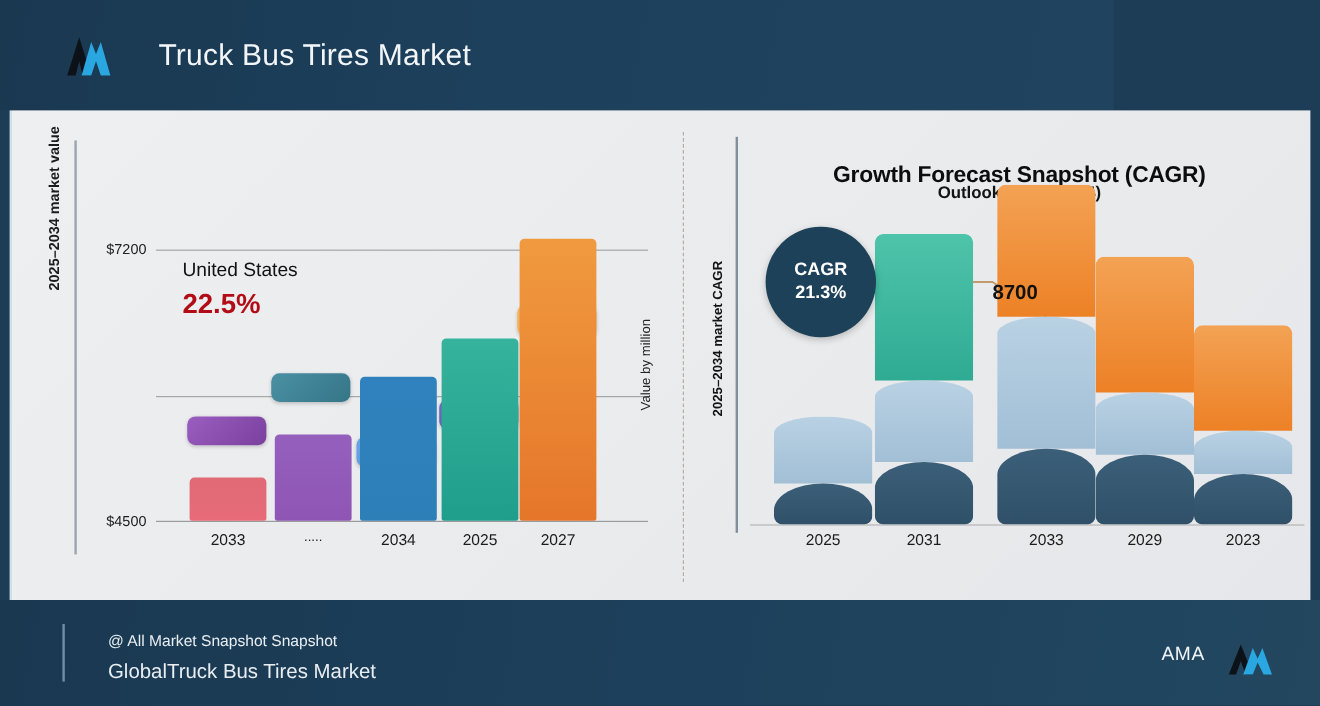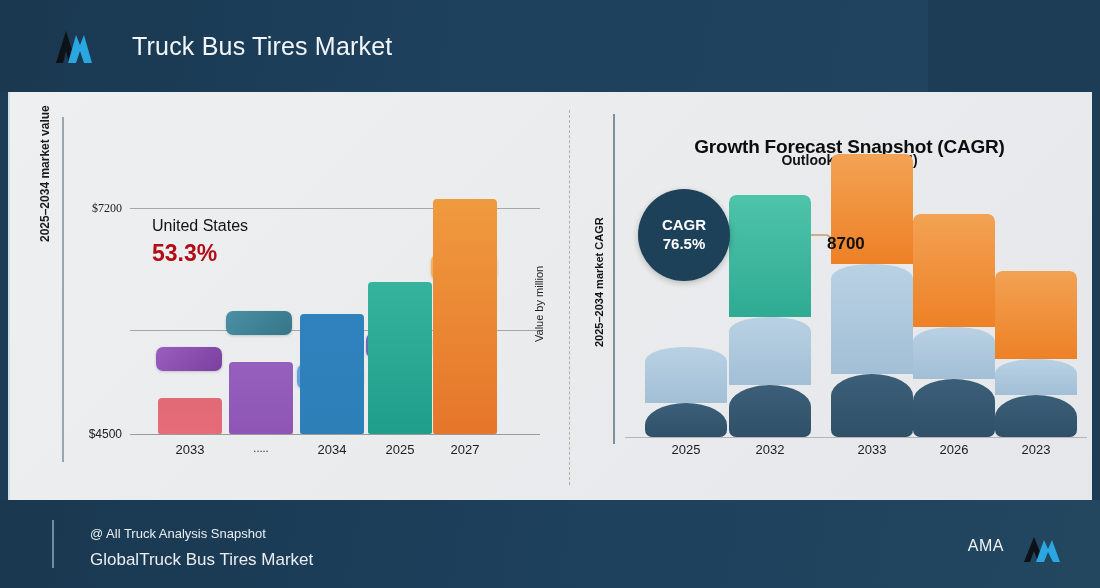--- a/index.html
+++ b/index.html
@@ -159,27 +159,27 @@
   <div id="header-title">Truck Bus Tires Market</div>
 </div>
 
 <div id="card">
 
   <div id="left-panel">
     <div id="left-axis-y"></div>
     <div id="left-ylabel">2025–2034 market value</div>
 
     <div id="left-region-name">United States</div>
-    <div id="left-region-value">53.3%</div>
+    <div id="left-region-value">22.5%</div>
 
     <div class="gridline" style="left:120px; top:116px; width:410px;"></div>
     <div class="gridline" style="left:120px; top:238px; width:410px;"></div>
     <div id="left-baseline"></div>
 
-    <div class="ytick" style="left:46px; top:109px;font-family:Liberation Serif, serif;">$7200</div>
+    <div class="ytick" style="left:46px; top:109px;">$7200</div>
     <div class="ytick" style="left:46px; top:335px;">$4500</div>
 
     <div class="cap" style="left:146px; top:255px; width:66px; height:24px; background:linear-gradient(135deg,#9a5ec0,#7b3f9e);"></div>
     <div class="cap" style="left:216px; top:219px; width:66px; height:24px; background:linear-gradient(135deg,#4b90a3,#357588);"></div>
     <div class="cap" style="left:287px; top:272px; width:66px; height:25px; background:linear-gradient(135deg,#6aa6e2,#4786cf);"></div>
     <div class="cap" style="left:356px; top:241px; width:66px; height:25px; background:linear-gradient(135deg,#6f6aba,#55509c);"></div>
     <div class="cap" style="left:421px; top:162px; width:66px; height:26px; background:linear-gradient(135deg,#f5b463,#eb9a38);"></div>
 
     <div class="bar" style="left:148px; bottom:66px; width:64px; height:36px; background:linear-gradient(180deg,#e06a76,#e76b78);"></div>
     <div class="bar" style="left:219px; bottom:66px; width:64px; height:72px; background:linear-gradient(180deg,#9560bd,#8f55b4);"></div>
@@ -234,33 +234,33 @@
     <div class="sbar" style="left:390px; width:82px; height:166px;">
       <div class="seg seg-top" style="bottom:78px; height:88px; background:linear-gradient(180deg,#f3a254,#ed8126);"></div>
       <div class="seg seg-mid" style="bottom:42px; height:36px; background:linear-gradient(180deg,#b9d1e3,#a2bfd6);"></div>
       <div class="seg seg-bot" style="bottom:0; height:42px; background:linear-gradient(180deg,#3c5f79,#2f5068);"></div>
     </div>
 
     <div id="bar-value-label">8700</div>
 
     <div id="cagr-badge">
       <span>CAGR</span>
-      <span>76.5%</span>
+      <span>21.3%</span>
     </div>
 
     <div class="rxtick" style="left:40px; width:82px;">2025</div>
-    <div class="rxtick" style="left:124px; width:82px;">2032</div>
+    <div class="rxtick" style="left:124px; width:82px;">2031</div>
     <div class="rxtick" style="left:226px; width:82px;">2033</div>
-    <div class="rxtick" style="left:308px; width:82px;">2026</div>
+    <div class="rxtick" style="left:308px; width:82px;">2029</div>
     <div class="rxtick" style="left:390px; width:82px;">2023</div>
   </div>
 </div>
 
 <div id="footer">
   <div id="footer-bar"></div>
-  <div id="footer-line1">@ All Truck Analysis Snapshot</div>
+  <div id="footer-line1">@ All Market Snapshot Snapshot</div>
   <div id="footer-line2">GlobalTruck Bus Tires Market</div>
   <div id="footer-brand">AMA</div>
   <svg id="footer-logo" viewBox="0 0 58 32">
     <path d="M10 29 L20 4 L30 29 L24 29 L20 18 L16 29 Z" fill="#0c1217"></path>
     <path d="M22 29 L30 7 L34 16 L38 7 L46 29 L39 29 L34 19 L30 29 Z" fill="#2aa6e0"></path>
   </svg>
 </div>
 
 </body></html>

